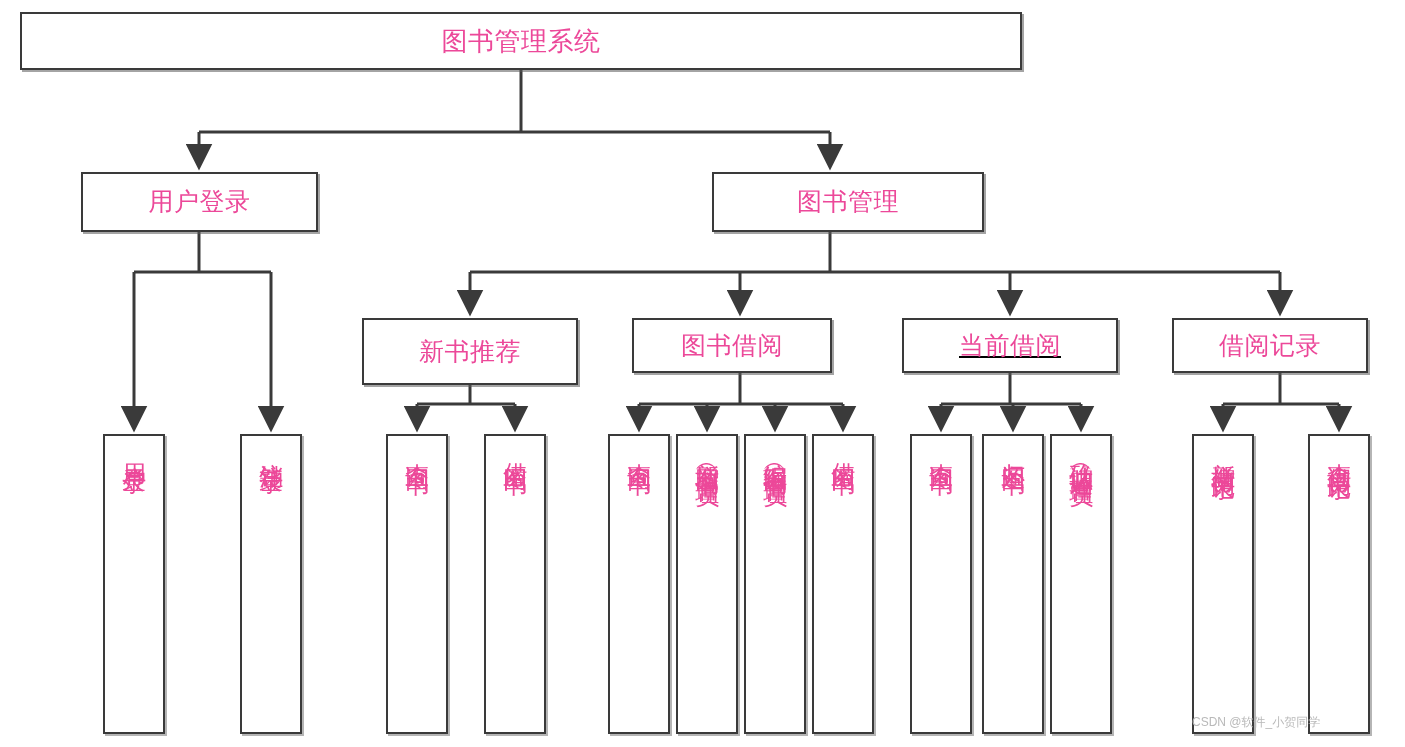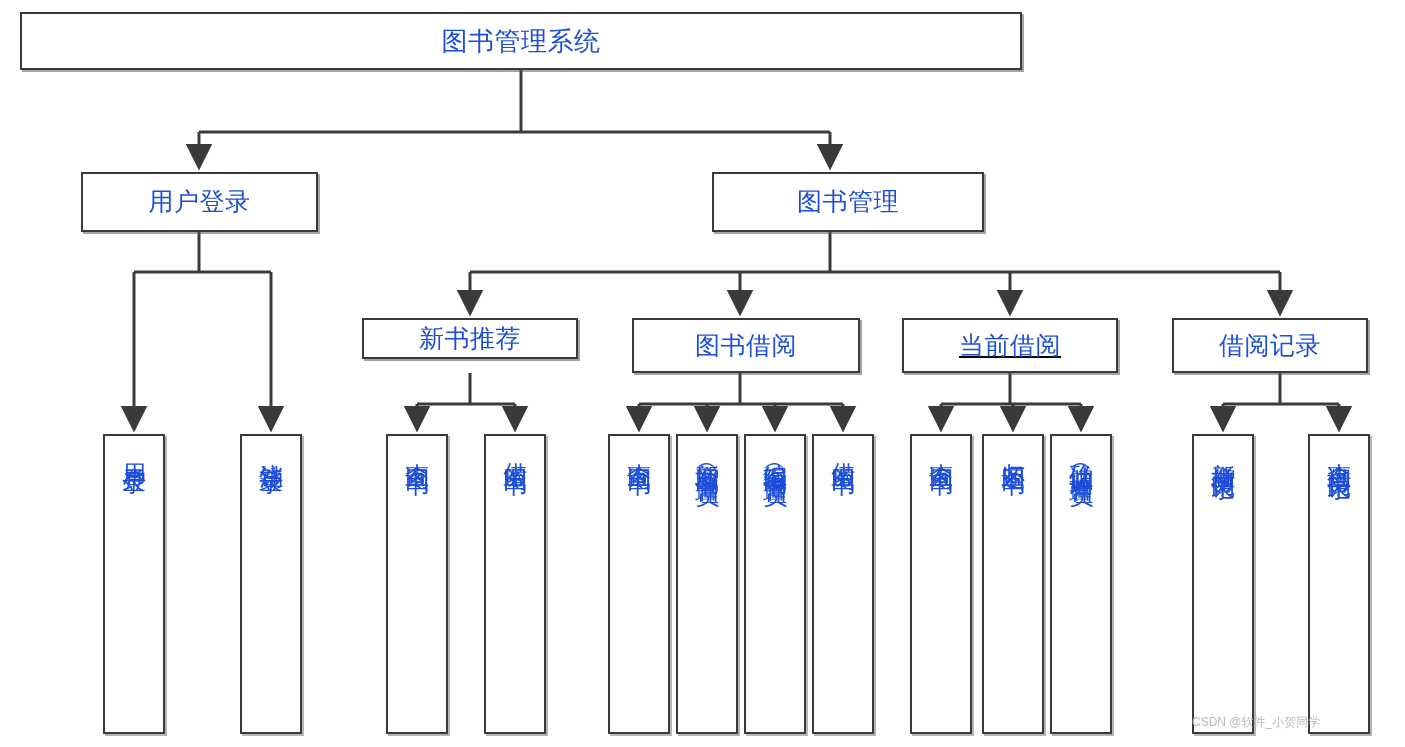--- a/index.html
+++ b/index.html
@@ -30,21 +30,21 @@
     position: absolute;
     box-sizing: border-box;
     background: #ffffff;
     border: 2px solid #3a3a3a;
     display: flex;
     align-items: center;
     justify-content: center;
     box-shadow: 2px 2px 0 0 rgba(90,90,90,0.55);
   }
   .node .label {
-    color: #1d4ed8;
+    color: #ec4899;
     letter-spacing: 0.5px;
     white-space: nowrap;
   }
   
   .node.horiz .label {
     font-size: 25px;
     line-height: 1.1;
   }
   .node.root .label {
     font-size: 26px;
@@ -133,24 +133,24 @@
     <span class="label">图书管理系统</span>
   </div>
 
   <div class="node horiz" style="left:81px; top:172px; width:237px; height:60px;">
     <span class="label">用户登录</span>
   </div>
   <div class="node horiz" style="left:712px; top:172px; width:272px; height:60px;">
     <span class="label">图书管理</span>
   </div>
 
-  <div class="node horiz" style="left:362px; top:318px; width:216px; height:41px;">
+  <div class="node horiz" style="left:362px; top:318px; width:216px; height:67px;">
     <span class="label">新书推荐</span>
   </div>
-  <div class="node horiz" style="left:632px; top:318px; width:228px; height:55px;">
+  <div class="node horiz" style="left:632px; top:318px; width:200px; height:55px;">
     <span class="label">图书借阅</span>
   </div>
   <div class="node horiz" style="left:902px; top:318px; width:216px; height:55px;text-decoration:underline;">
     <span class="label">当前借阅</span>
   </div>
   <div class="node horiz" style="left:1172px; top:318px; width:196px; height:55px;">
     <span class="label">借阅记录</span>
   </div>
 
   <div class="node vert" style="left:103px; top:434px; width:62px; height:300px;">

